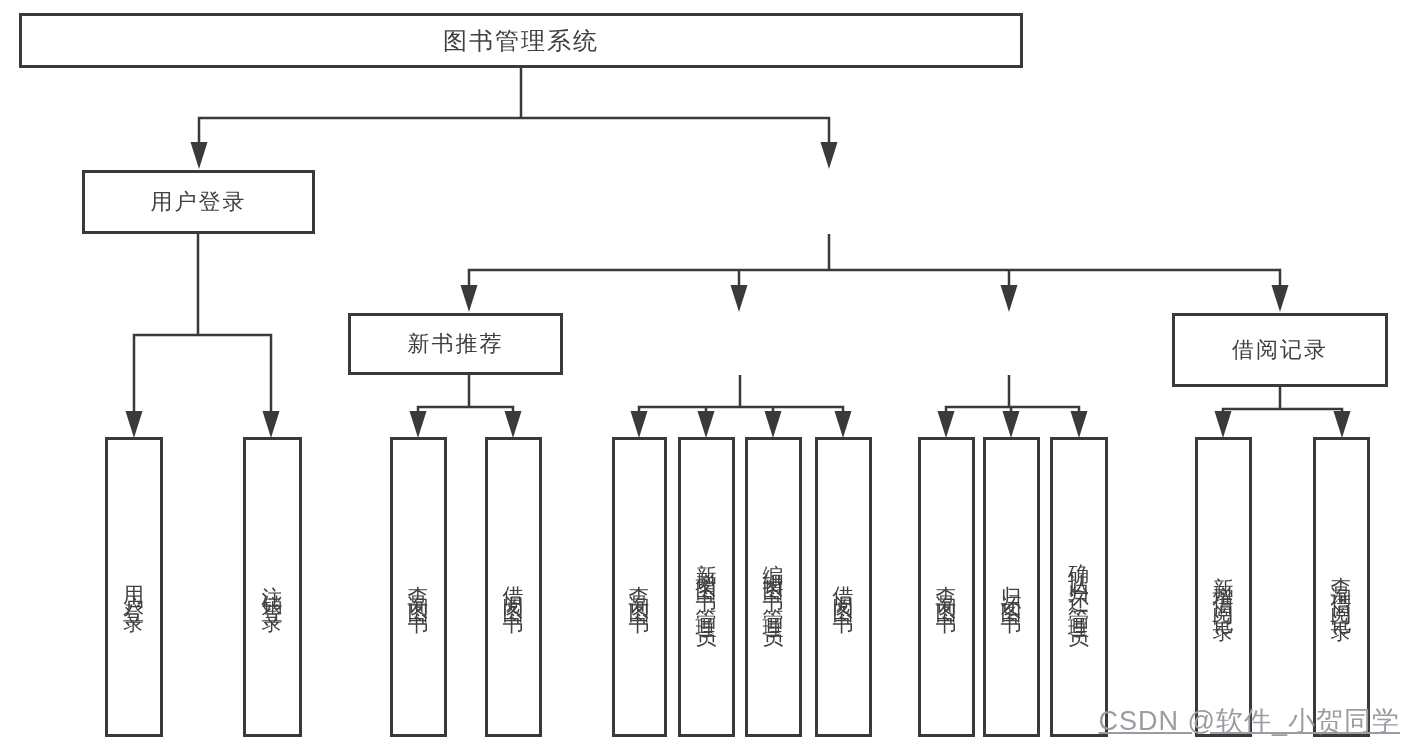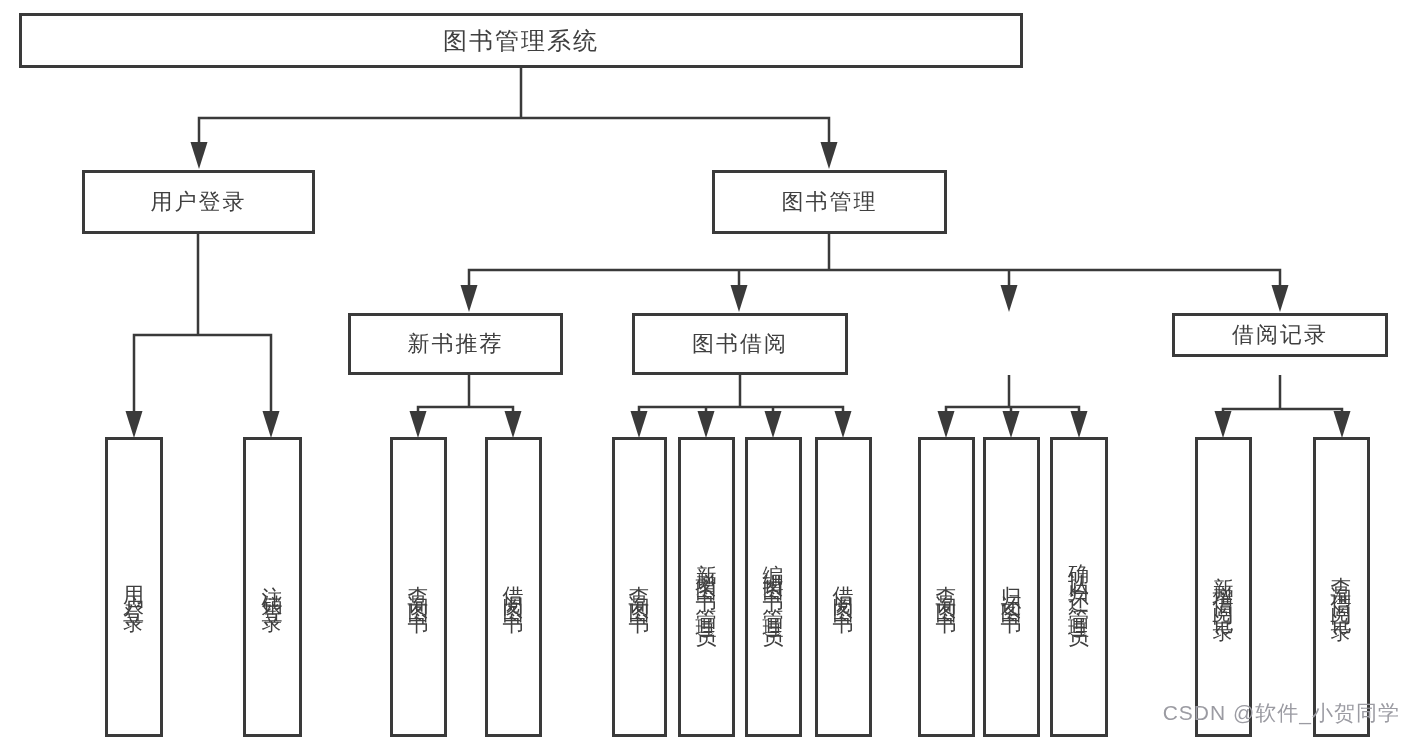--- a/index.html
+++ b/index.html
@@ -18,23 +18,23 @@
     color:var(--text,#3f3f3f);
   }
   .node.h span { font-size:22px; letter-spacing:2px; white-space:nowrap; }
   .node.root span { font-size:24px; letter-spacing:2px; }
   .node.v span {
     writing-mode:vertical-rl; text-orientation:mixed;
     font-size:21px; letter-spacing:9px; line-height:1;
     white-space:nowrap;
   }
   .watermark {
-    position:absolute; right:5px; bottom:20px;
-    font-size:21px; color:var(--watermark,#9b9ba2);
-    letter-spacing:1px; z-index:5; white-space:nowrap;
+    position:absolute; right:5px; bottom:8px;
+    font-size:27px; color:var(--watermark,#9b9ba2);
+    letter-spacing:1px; z-index:5; white-space:nowrap;text-decoration:underline;
   }
 </style>
 </head>
 <body>
 
 <div class="canvas">
 
   <svg class="connectors" width="1405" height="747" viewBox="0 0 1405 747" xmlns="http://www.w3.org/2000/svg">
     <g stroke="#3a3a3a" stroke-width="2.5" fill="none">
 
@@ -78,31 +78,25 @@
     </g>
   </svg>
 
   <div class="node h root" style="left:19px; top:13px; width:1004px; height:55px;">
     <span>图书管理系统</span>
   </div>
 
   <div class="node h" style="left:82px; top:170px; width:233px; height:64px;">
     <span>用户登录</span>
   </div>
-  <div class="node h" style="left:712px; top:170px; width:235px; height:64px;">
-    <span>图书管理</span>
-  </div>
 
   <div class="node h" style="left:348px; top:313px; width:215px; height:62px;">
     <span>新书推荐</span>
   </div>
-  <div class="node h" style="left:632px; top:313px; width:216px; height:62px;">
-    <span>图书借阅</span>
-  </div>
-  <div class="node h" style="left:1172px; top:313px; width:216px; height:44px;justify-content:center;">
+  <div class="node h" style="left:1172px; top:313px; width:216px; height:74px;justify-content:center;">
     <span>借阅记录</span>
   </div>
 
   <div class="node v" style="left:105px; top:437px; width:58px; height:300px;">
     <span>用户登录</span>
   </div>
   <div class="node v" style="left:243px; top:437px; width:59px; height:300px;">
     <span>注销登录</span>
   </div>
 

